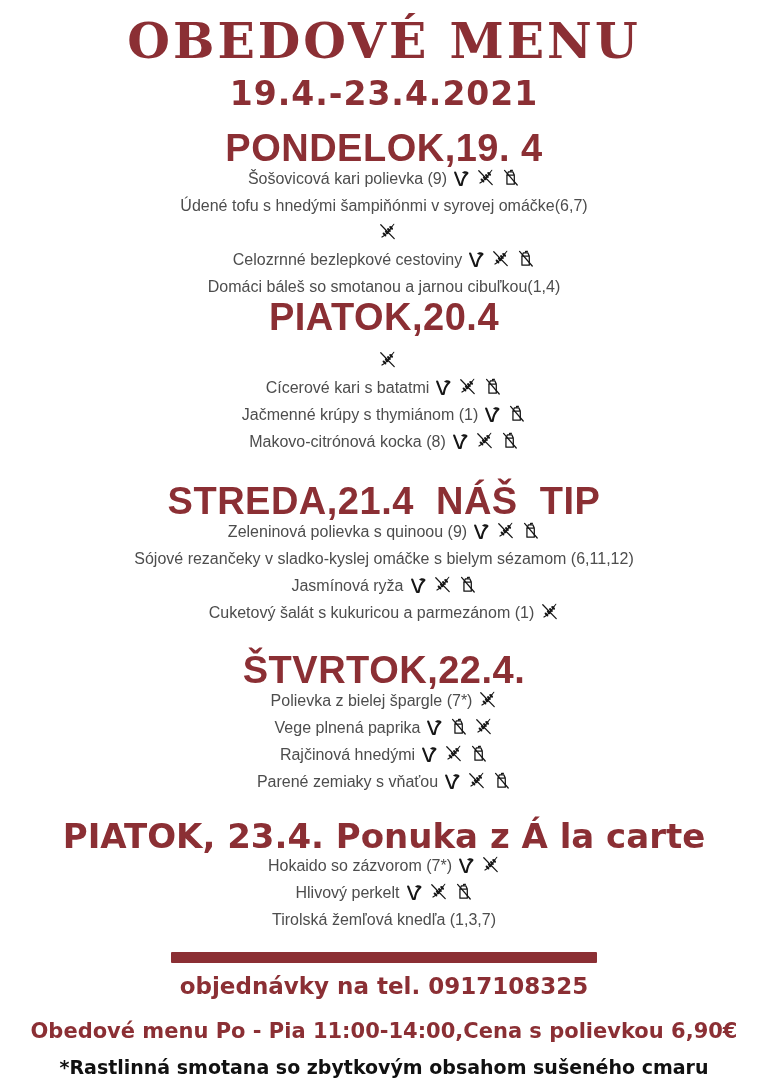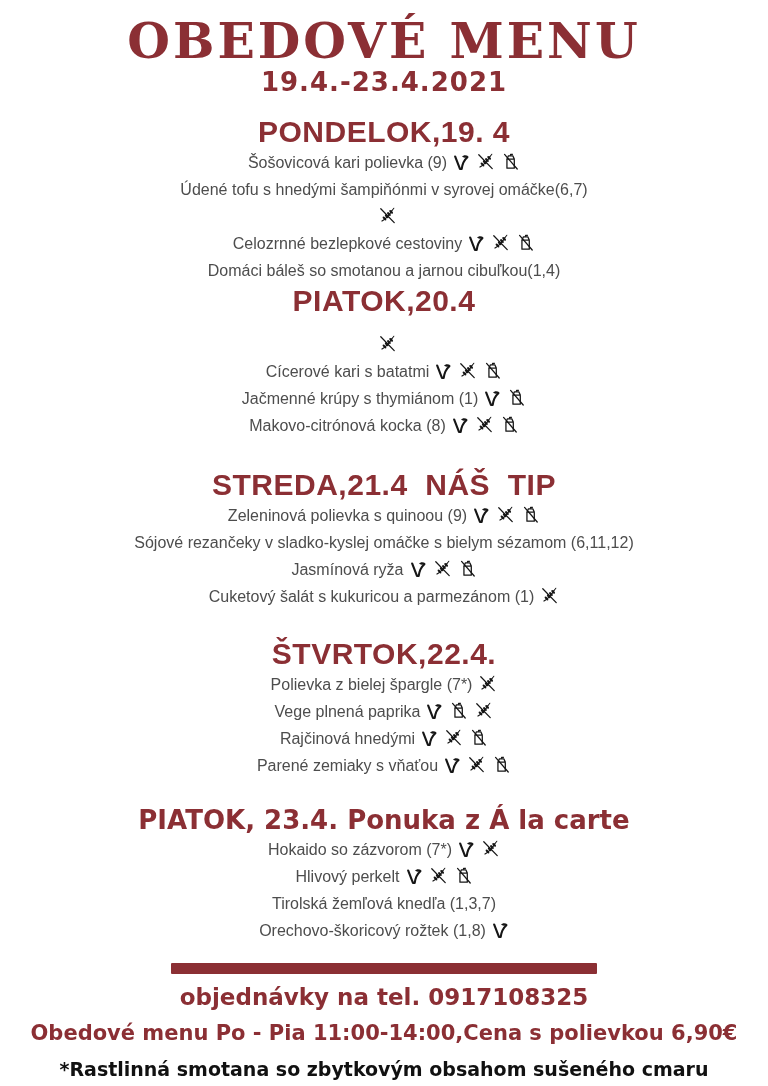--- a/index.html
+++ b/index.html
@@ -9,36 +9,36 @@
     font-family:"Liberation Sans", sans-serif;
   }
   .page { width:768px; height:831px; text-align:center; box-sizing:border-box; padding-top:16px; }
 
   .title {
     font-family:"DejaVu Serif", serif; font-weight:bold;
     font-size:49px; line-height:1.05; color:var(--accent); letter-spacing:3px;
   }
   .date {
     font-family:"DejaVu Sans", sans-serif; font-weight:600;
-    font-size:26px; color:var(--accent); letter-spacing:1px;
+    font-size:33px; color:var(--accent); margin-top:7px; letter-spacing:1px;
   }
 
   .day { margin-top:18px; }
   .days .day:nth-child(2) { margin-top:0; }
   .days .day:nth-child(2) .items { margin-top:13px; }
   .days .day:nth-child(3) { margin-top:29px; }
   .days .day:nth-child(4) { margin-top:27px; }
   .days .day:nth-child(5) { margin-top:25px; }
 
   .day-heading {
-    font-size:30px; font-weight:600; color:var(--accent);
+    font-size:38px; font-weight:600; color:var(--accent);
     letter-spacing:0.5px; line-height:34px; white-space:pre-wrap;
   }
   .day-heading.rounded {
-    font-family:"DejaVu Sans", sans-serif; font-size:26px; line-height:32px; letter-spacing:0;
+    font-family:"DejaVu Sans", sans-serif; font-size:34px; line-height:32px; letter-spacing:0;
   }
 
   .item {
     font-size:16px; color:var(--item); line-height:27px;
     max-width:660px; margin:0 auto;
   }
   
   .days .day:nth-child(1) .item:nth-child(2) { max-width:430px; }
 
   .icon { display:inline-block; margin-left:6px; }
@@ -47,21 +47,21 @@
   .divider {
     width:426px; height:11px; background:var(--accent);
     margin:19px auto 0 auto; border-radius:1px;
   }
   .orders {
     font-family:"DejaVu Sans", sans-serif; font-weight:600;
     font-size:23px; color:var(--accent); margin-top:10px;
   }
   .hours {
     font-family:"DejaVu Sans", sans-serif; font-weight:600;
-    font-size:21px; color:var(--accent); margin-top:11px;
+    font-size:21px; color:var(--accent); margin-top:20px;
   }
   .note {
     font-family:"DejaVu Sans", sans-serif; font-weight:600;
     font-size:19px; color:#111111; margin-top:13px;
   }
 </style>
 </head>
 <body>
 
 <div class="page">
@@ -367,24 +367,20 @@
                 <path d="M3.5 3.5 L20.5 21" stroke="#161616" stroke-width="1.6" stroke-linecap="round"></path>
               </svg></span><span class="icon"><svg width="19" height="19" viewBox="0 0 24 24">
                 <g fill="none" stroke="#161616" stroke-width="1.6" stroke-linejoin="round">
                   <path d="M7.5 9 V20.5 H16.8 V9"></path>
                   <path d="M7.5 9 L9.4 4.8 H14.9 L16.8 9 Z"></path>
                   <path d="M12.1 4.8 L12.1 2.9 H15"></path>
                 </g>
                 <path d="M4.5 3 L20.5 21.5" stroke="#161616" stroke-width="1.6" stroke-linecap="round"></path>
               </svg></span></div>
           <div class="item"><span>Tirolská žemľová knedľa (1,3,7)</span></div>
-          <div class="item"><span>Orechovo-škoricový rožtek (1,8)</span><span class="icon"><svg width="17" height="17" viewBox="0 0 24 24">
-                <path d="M3 3.5 L9.8 21 L12.3 21 C13.2 14.5 15.6 8.6 20.3 4.6" fill="none" stroke="#161616" stroke-width="3" stroke-linecap="round" stroke-linejoin="round"></path>
-                <path d="M21.8 3 C17.8 0.8 14.4 1.6 12.8 3.7 C14.8 5.9 18.8 5.6 21.8 3 Z" fill="#161616"></path>
-              </svg></span></div>
         </div>
       </section>
     </div>
 
   <div class="divider"></div>
   <div class="orders">objednávky na tel. 0917108325</div>
   <div class="hours">Obedové menu Po - Pia 11:00-14:00,Cena s polievkou 6,90€</div>
   <div class="note">*Rastlinná smotana so zbytkovým obsahom sušeného cmaru</div>
 </div>
 

